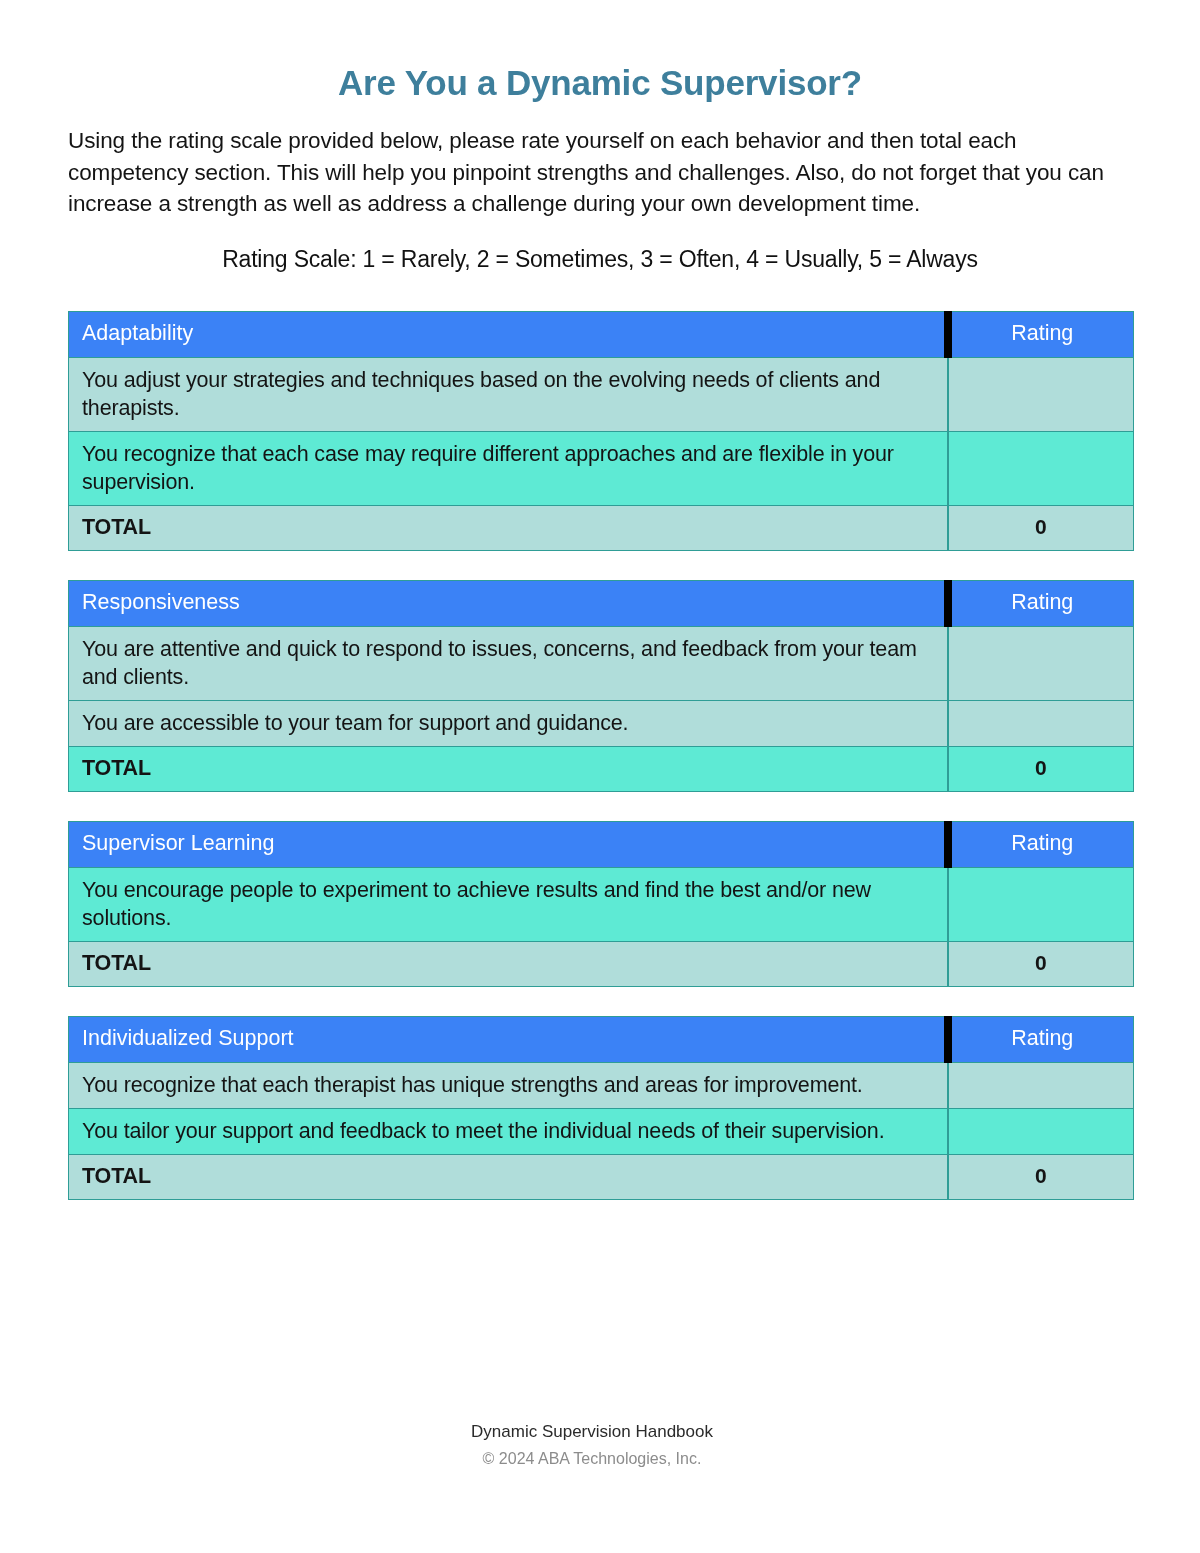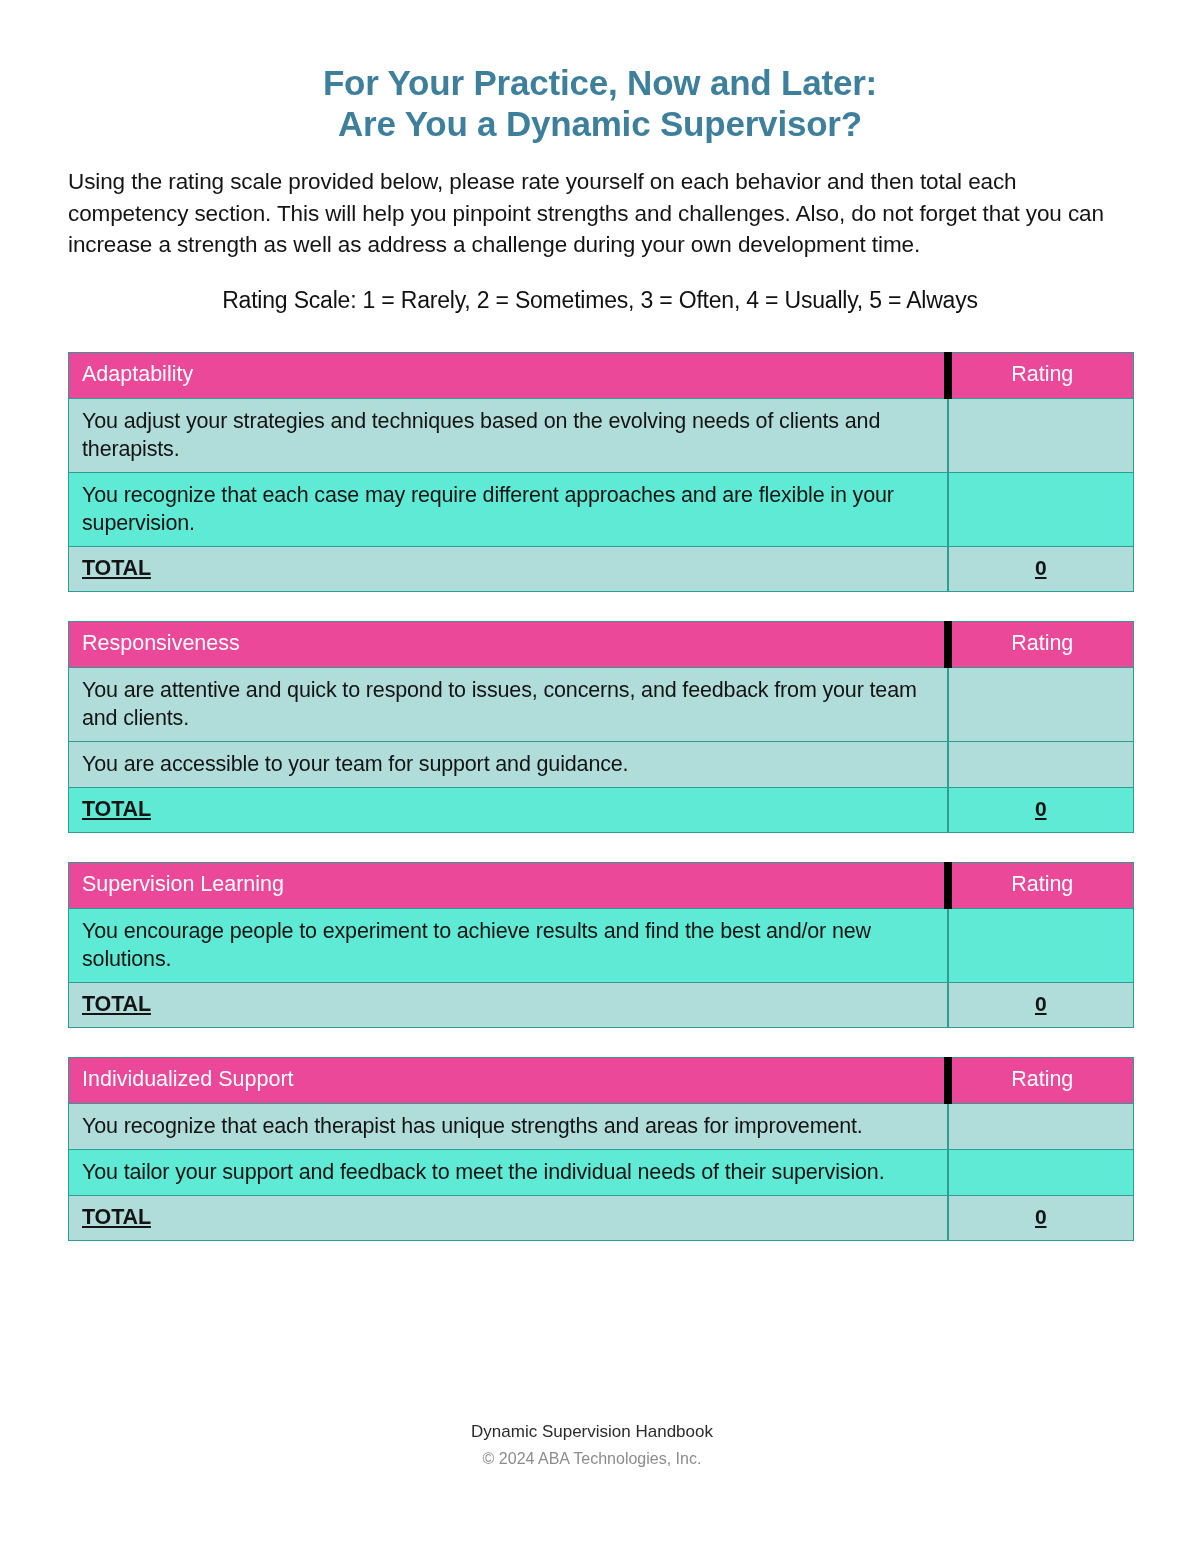--- a/index.html
+++ b/index.html
@@ -65,21 +65,21 @@
     width: 1065px;
     border-collapse: collapse;
     table-layout: fixed;
     margin-bottom: 29px;
     border: 1.5px solid #2f9d96;
   }
   .comp-table col.col-behavior { width: 879px; }
   .comp-table col.col-rating   { width: 186px; }
 
   .comp-table thead th {
-    background: #ec4899;
+    background: #3b82f6;
     color: #ffffff;
     font-size: 21.5px;
     font-weight: normal;
     text-align: left;
     padding: 9px 13px 11px 13px;
     border: none;
     letter-spacing: 0px;
   }
   .comp-table thead th.rating-head {
     text-align: center;
@@ -103,21 +103,20 @@
   .comp-table tbody td.rating-cell {
     border-left: 2.5px solid #2f9d96;
     text-align: center;
     font-weight: bold;
     font-size: 21px;
   }
   .comp-table tbody tr.total-row td {
     font-weight: bold;
     padding-bottom: 10px;
     line-height: 26px;
-    text-decoration: underline;
   }
 
   
   .footer {
     position: absolute;
     left: 0;
     right: 16px;
     top: 1420px;
     text-align: center;
   }
@@ -132,21 +131,20 @@
     line-height: 24px;
     margin-top: 3px;
   }
 </style>
 </head>
 <body>
 
 <div class="page">
 
   <div class="title-block">
-    <div class="title-line">For Your Practice, Now and Later:</div>
     <div class="title-line">Are You a Dynamic Supervisor?</div>
   </div>
 
   <p class="intro">Using the rating scale provided below, please rate yourself on each behavior and then total each competency section. This will help you pinpoint strengths and challenges. Also, do not forget that you can increase a strength as well as address a challenge during your own development time.</p>
 
   <div class="rating-scale">Rating Scale: 1 = Rarely, 2 = Sometimes, 3 = Often, 4 = Usually, 5 = Always</div>
 
   <div class="tables">
       <table class="comp-table">
         <colgroup>
@@ -200,21 +198,21 @@
           </tr>
         </tbody>
       </table>
       <table class="comp-table">
         <colgroup>
           <col class="col-behavior">
           <col class="col-rating">
         </colgroup>
         <thead>
           <tr>
-            <th>Supervision Learning</th>
+            <th>Supervisor Learning</th>
             <th class="rating-head">Rating</th>
           </tr>
         </thead>
         <tbody>
           <tr class="row-even">
             <td>You encourage people to experiment to achieve results and find the best and/or new solutions.</td>
             <td class="rating-cell"></td>
           </tr>
           <tr class="row-odd total-row">
             <td>TOTAL</td>

